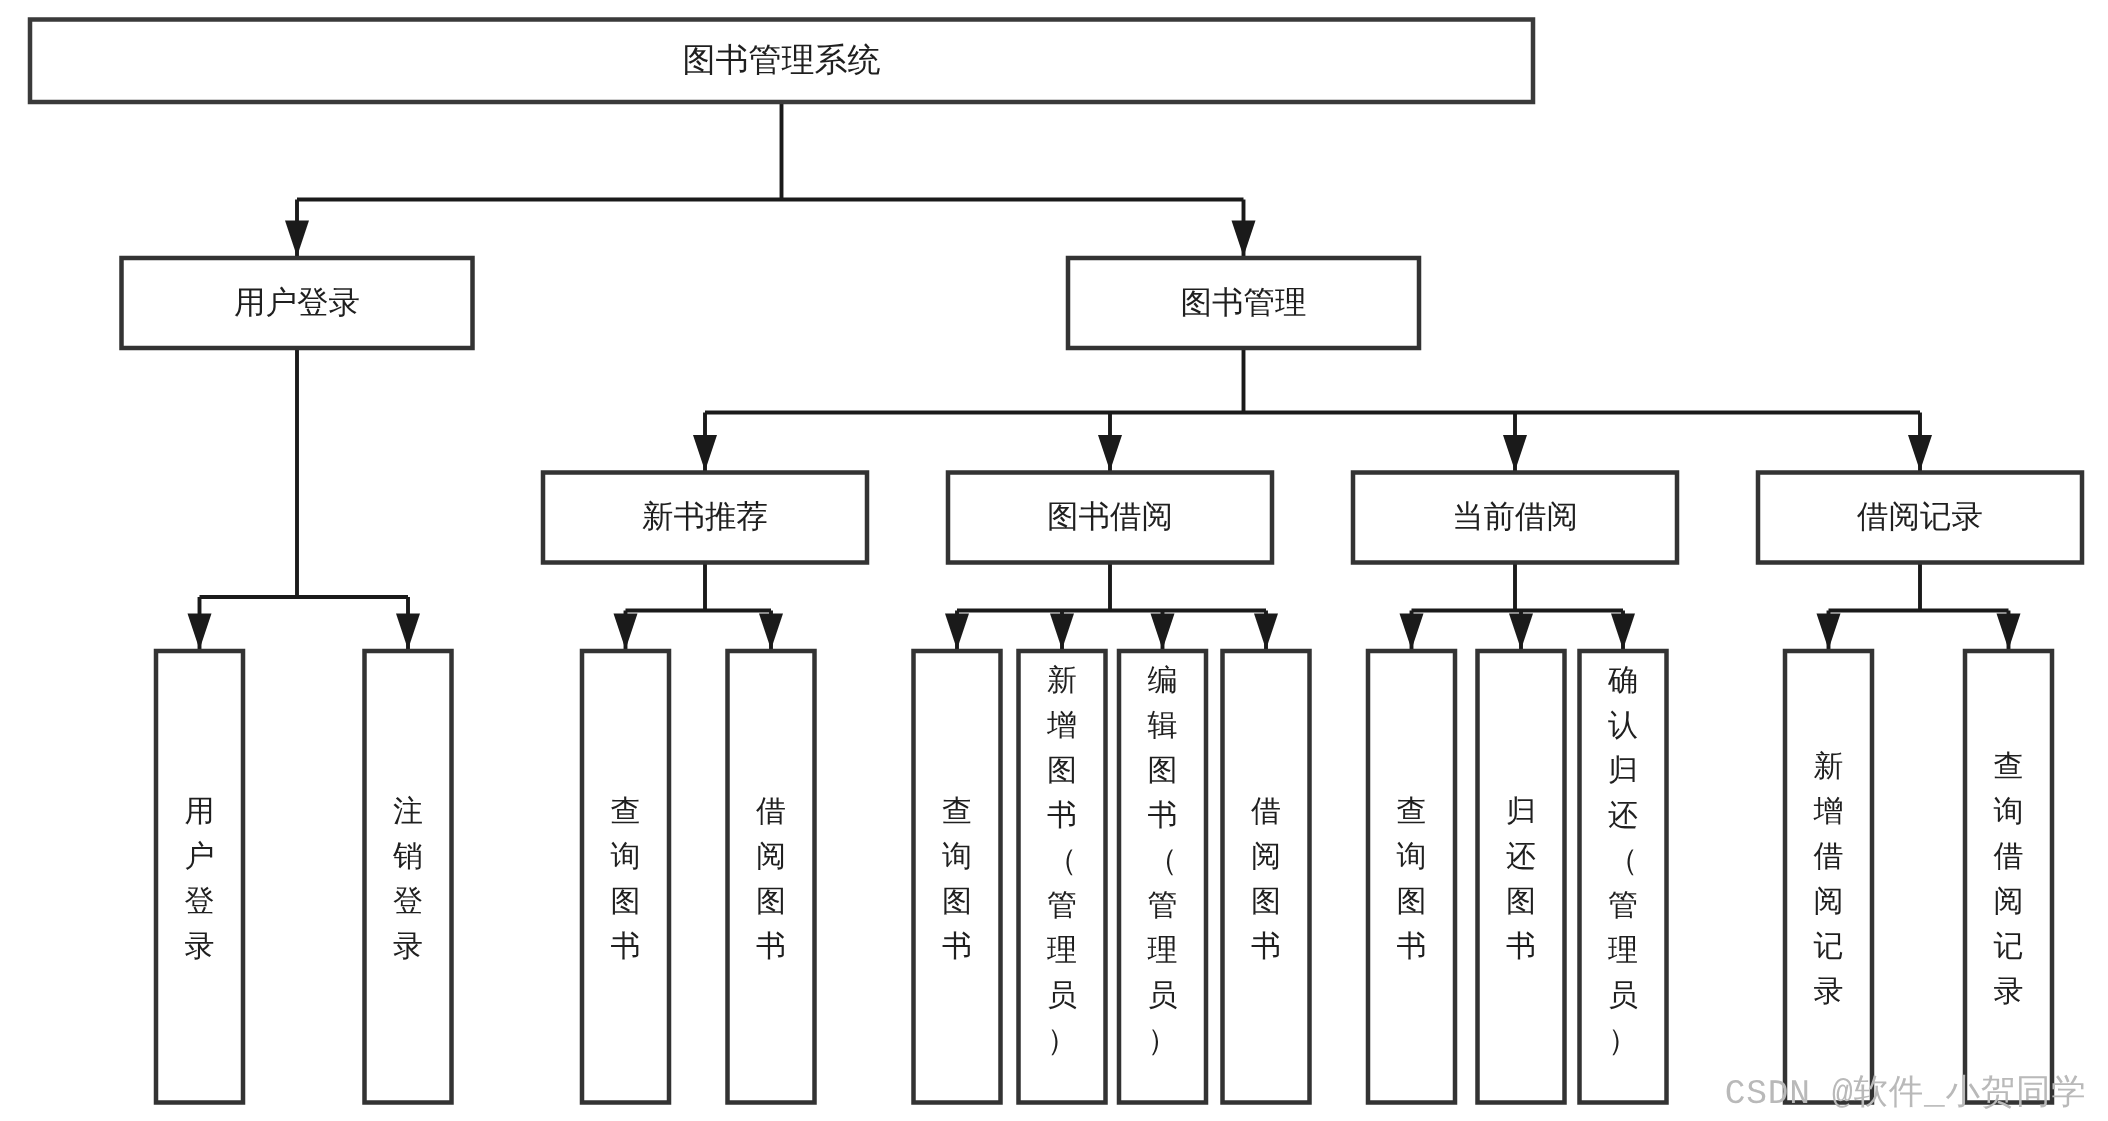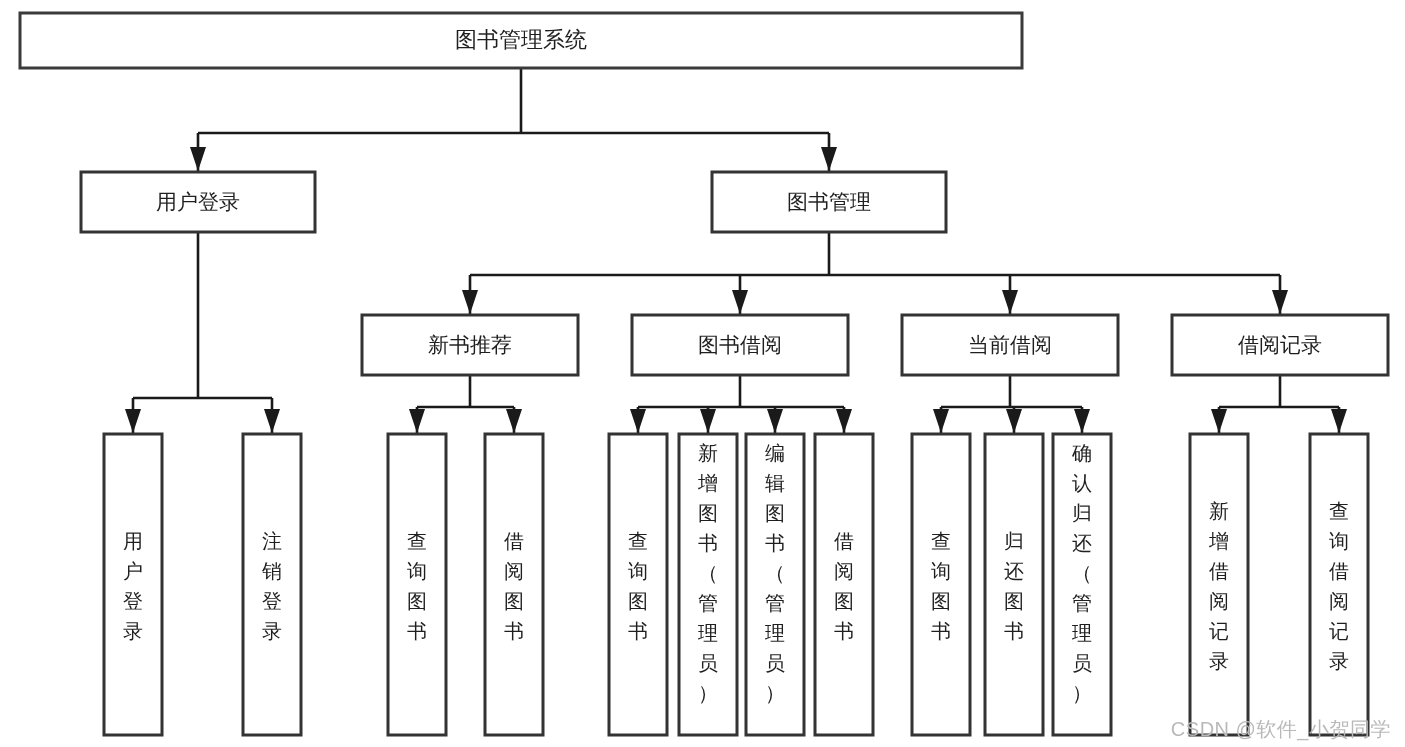--- a/index.html
+++ b/index.html
@@ -60,22 +60,22 @@
   .leaf-label {
     font-family: "Liberation Sans", "DejaVu Sans", sans-serif;
     font-size: 20px;
     fill: #1f1f1f;
     text-anchor: middle;
   }
   .watermark {
     position: absolute;
     right: 14px;
     bottom: 4px;
-    font-family: Liberation Sans, sans-serif;
-    font-size: 20px;
+    font-family: Liberation Mono, monospace;
+    font-size: 23px;
     color: #b9b9b9;
     letter-spacing: 0.5px;
     white-space: nowrap;
     user-select: none;
   }
 </style>
 </head>
 <body>
 
 <div id="diagram-root">

